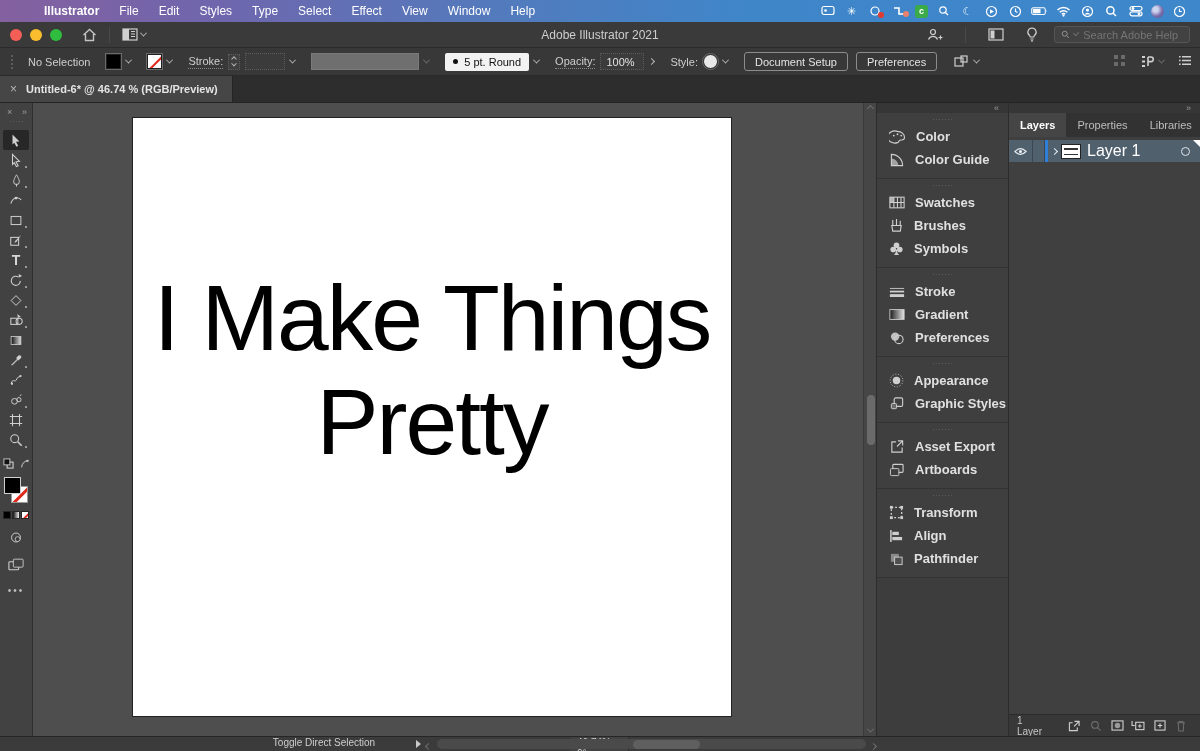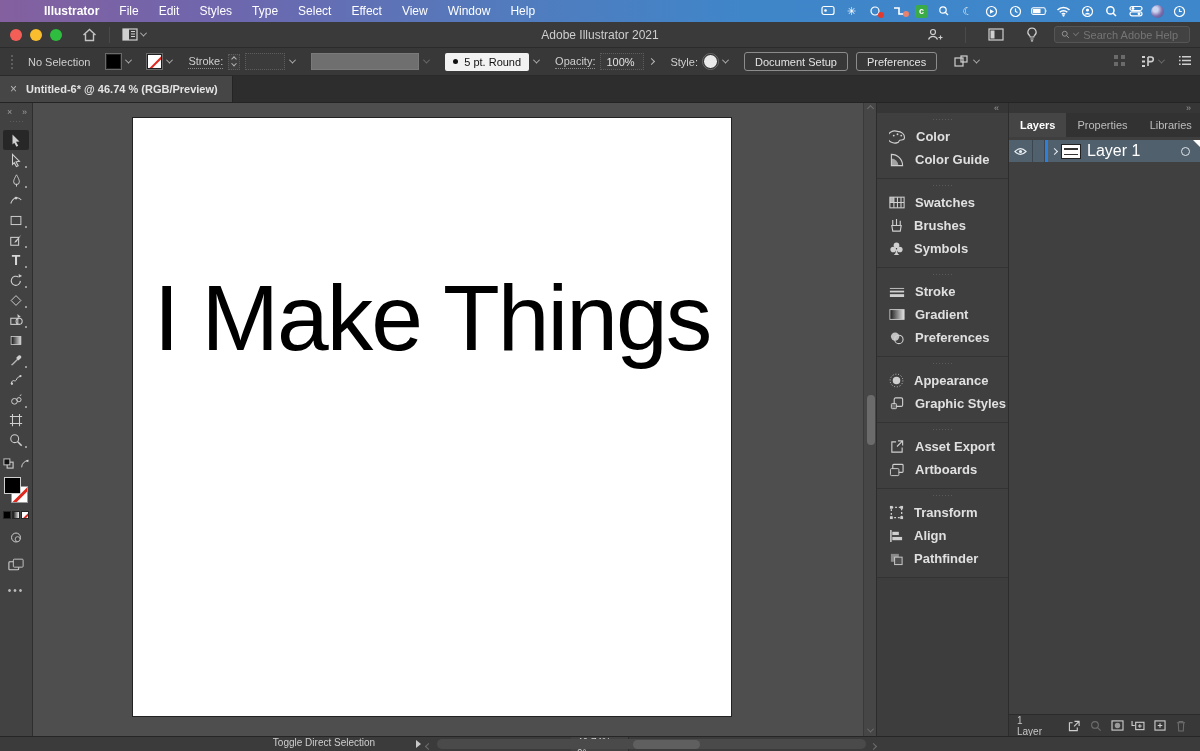--- a/index.html
+++ b/index.html
@@ -520,20 +520,21 @@
             <rect x="6" y="1" width="11" height="9" rx="1" fill="#424242" stroke="#cfcfcf"></rect>
           </svg></span>
       <span class="ellipsis">•••</span>
     </div>
   </div>
 
   <div class="canvas-area">
     <div class="artboard">
       <div class="artboard-text">
         <div>I Make Things</div>
+        <div>Pretty</div>
       </div>
     </div>
   </div>
 
   <div class="vscroll">
     <span class="chev up dim"></span>
     <span class="vthumb"></span>
     <span class="chev down dim"></span>
   </div>
 

